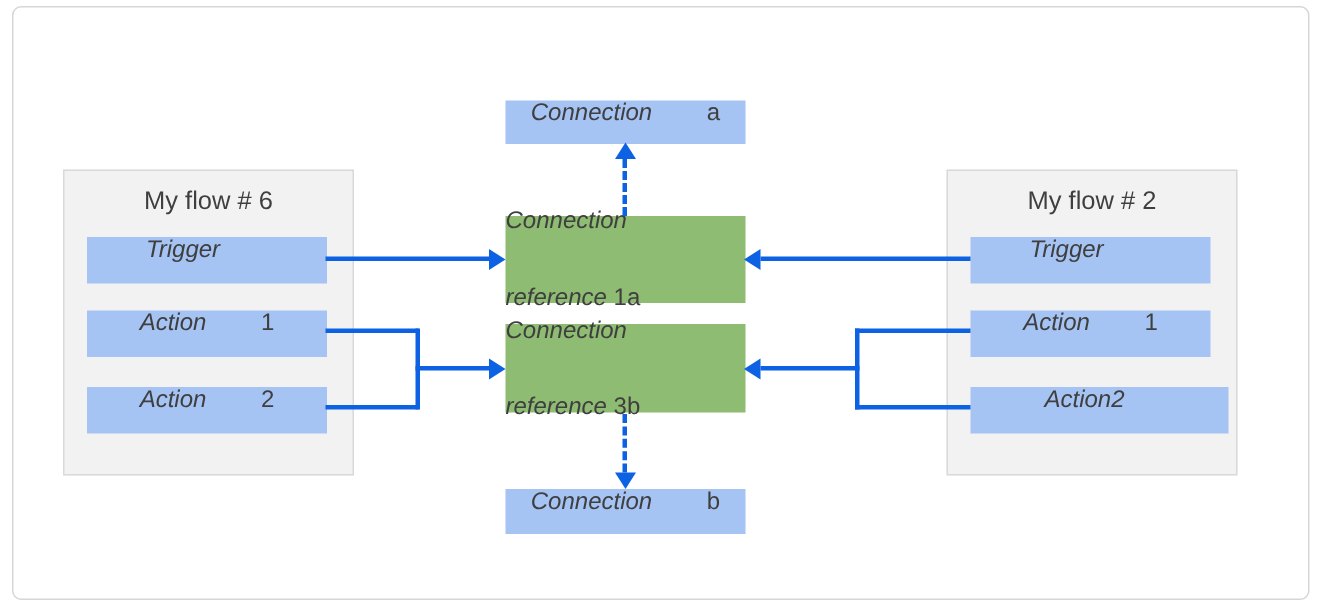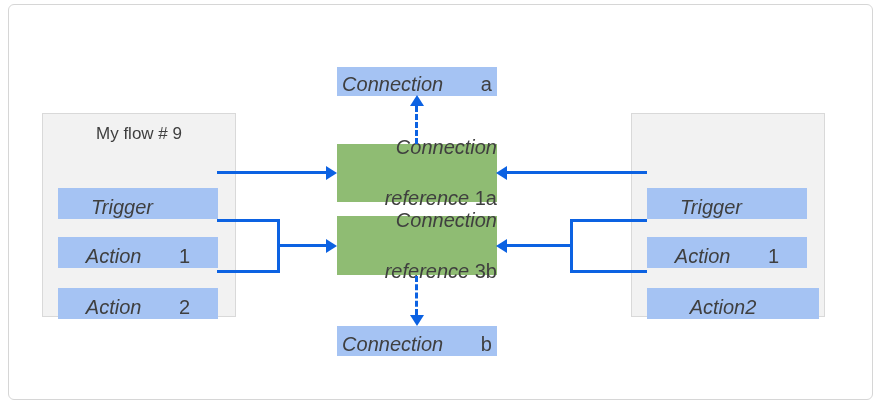--- a/index.html
+++ b/index.html
@@ -18,28 +18,28 @@
   .flow{
     position:absolute;width:192px;height:202px;
     background:var(--container-gray,#f2f2f2);
     border:1px solid var(--border-gray,#d9d9d9);
   }
   .flow-title{
     text-align:center;padding-top:10px;
     font-size:17px;color:var(--text,#3f3f3f);
   }
   .node{
-    position:absolute;display:flex;align-items:flex-end;justify-content:center;
-    font-size:20px;color:var(--text,#3f3f3f);text-align:center;gap:32px;
+    position:absolute;display:flex;align-items:flex-start;justify-content:center;
+    font-size:16px;color:var(--text,#3f3f3f);text-align:center;gap:32px;
   }
   .node .it{font-style:italic;}
   .node .rg{font-style:normal;white-space:pre;}
   .blue{background:var(--box-blue,#a5c3f3);}
   .green{background:var(--box-green,#8fbc73);flex-direction:column;line-height:19px;}
-  .flow .node{left:15px;width:160px;height:31px;margin-top:30px;}
+  .flow .node{left:15px;width:160px;height:31px;}
   .hline{position:absolute;height:3px;background:var(--arrow-blue,#0c62e2);}
   .vline{position:absolute;width:3px;background:var(--arrow-blue,#0c62e2);}
   .dline{position:absolute;width:0;border-left:3px dashed var(--arrow-blue,#0c62e2);}
   .arr{position:absolute;width:0;height:0;}
   .arr.right{border-top:7px solid transparent;border-bottom:7px solid transparent;border-left:11px solid var(--arrow-blue,#0c62e2);}
   .arr.left {border-top:7px solid transparent;border-bottom:7px solid transparent;border-right:11px solid var(--arrow-blue,#0c62e2);}
   .arr.up   {border-left:7px solid transparent;border-right:7px solid transparent;border-bottom:11px solid var(--arrow-blue,#0c62e2);}
   .arr.down {border-left:7px solid transparent;border-right:7px solid transparent;border-top:11px solid var(--arrow-blue,#0c62e2);}
 </style>
 </head>
@@ -62,36 +62,37 @@
     <div><span class="it">Connection</span></div>
     <div><span class="it">reference</span><span class="rg"> 3b</span></div>
   </div>
 
   <div class="node blue" style="left:337px;top:326px;width:160px;height:30px;">
     <span class="it">Connection</span>
       <span class="rg"> b</span>
   </div>
 
   <div class="flow" style="left:42px;top:113px;">
-    <div class="flow-title">My flow # 9</div>
+    <div class="flow-title">My flow # 6</div>
     <div class="node blue" style="top:44px;">
       <span class="it">Trigger</span>
         <span class="rg"></span>
     </div>
     <div class="node blue" style="top:93px;">
       <span class="it">Action</span>
         <span class="rg"> 1</span>
     </div>
     <div class="node blue" style="top:144px;">
       <span class="it">Action</span>
         <span class="rg"> 2</span>
     </div>
   </div>
 
   <div class="flow" style="left:631px;top:113px;">
+    <div class="flow-title">My flow # 2</div>
     <div class="node blue" style="top:44px;">
       <span class="it">Trigger</span>
         <span class="rg"></span>
     </div>
     <div class="node blue" style="top:93px;">
       <span class="it">Action</span>
         <span class="rg"> 1</span>
     </div>
     <div class="node blue" style="top:144px;padding-left:12px;">
       <span class="it">Action2</span>

